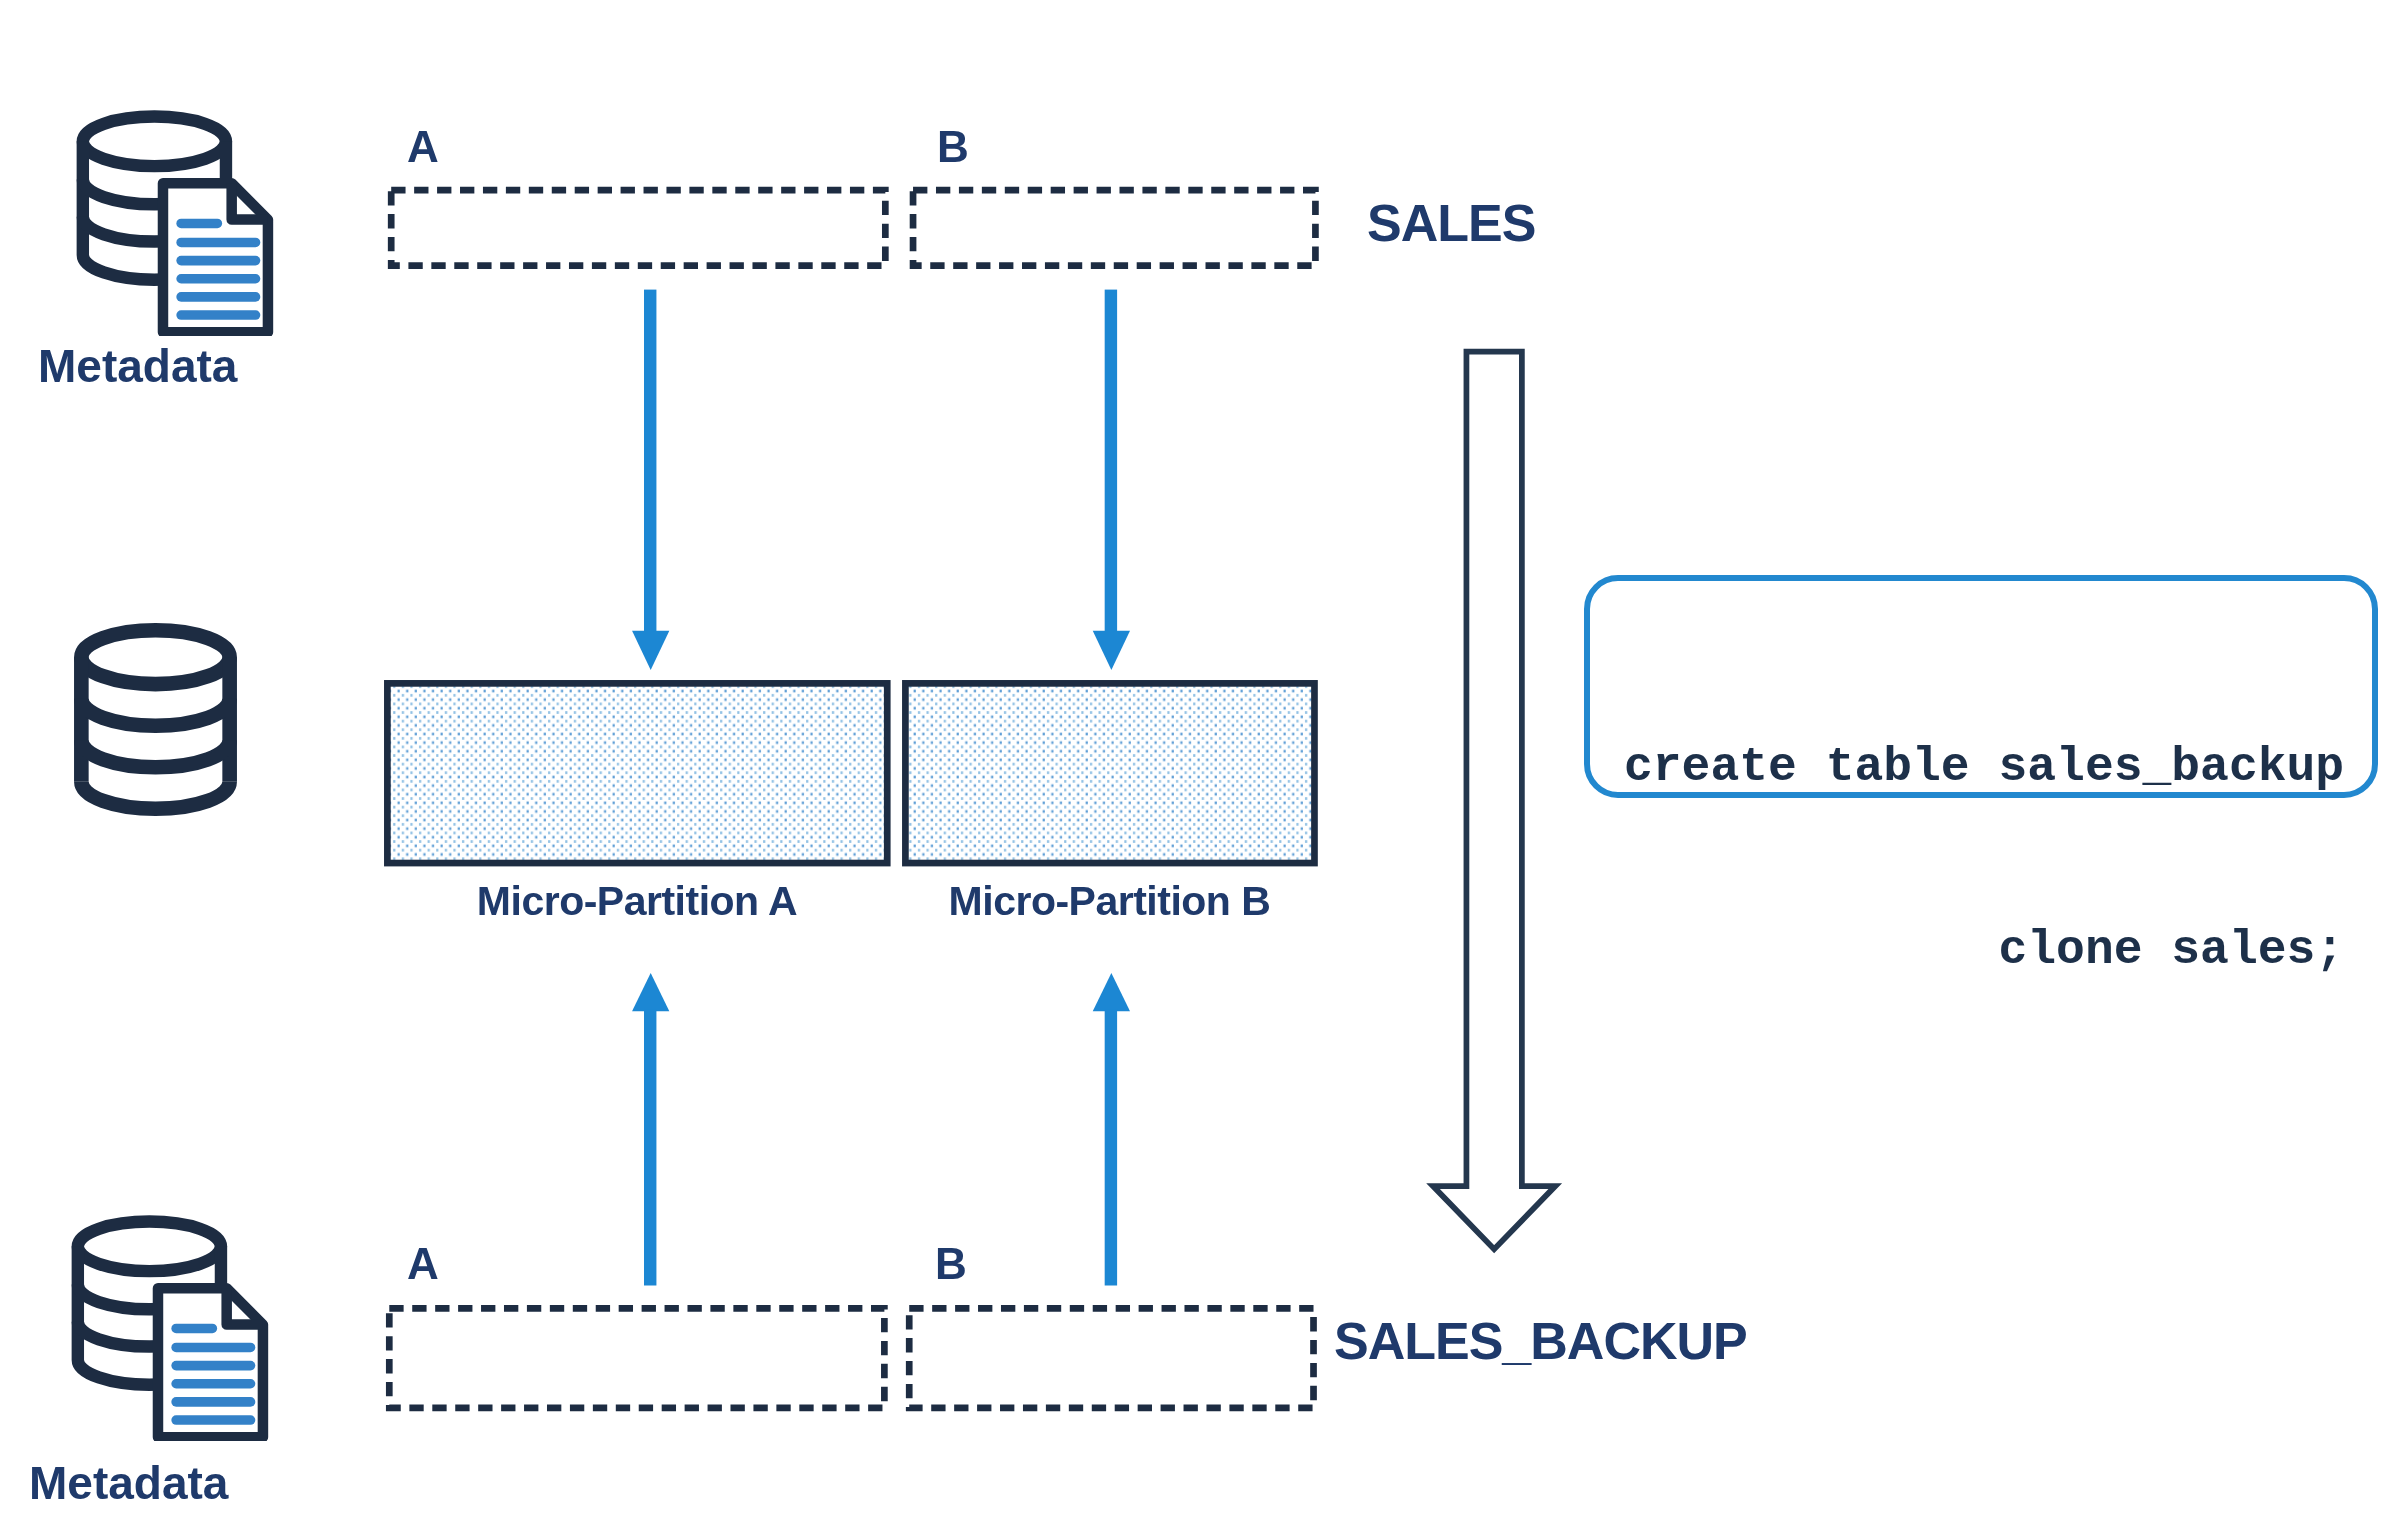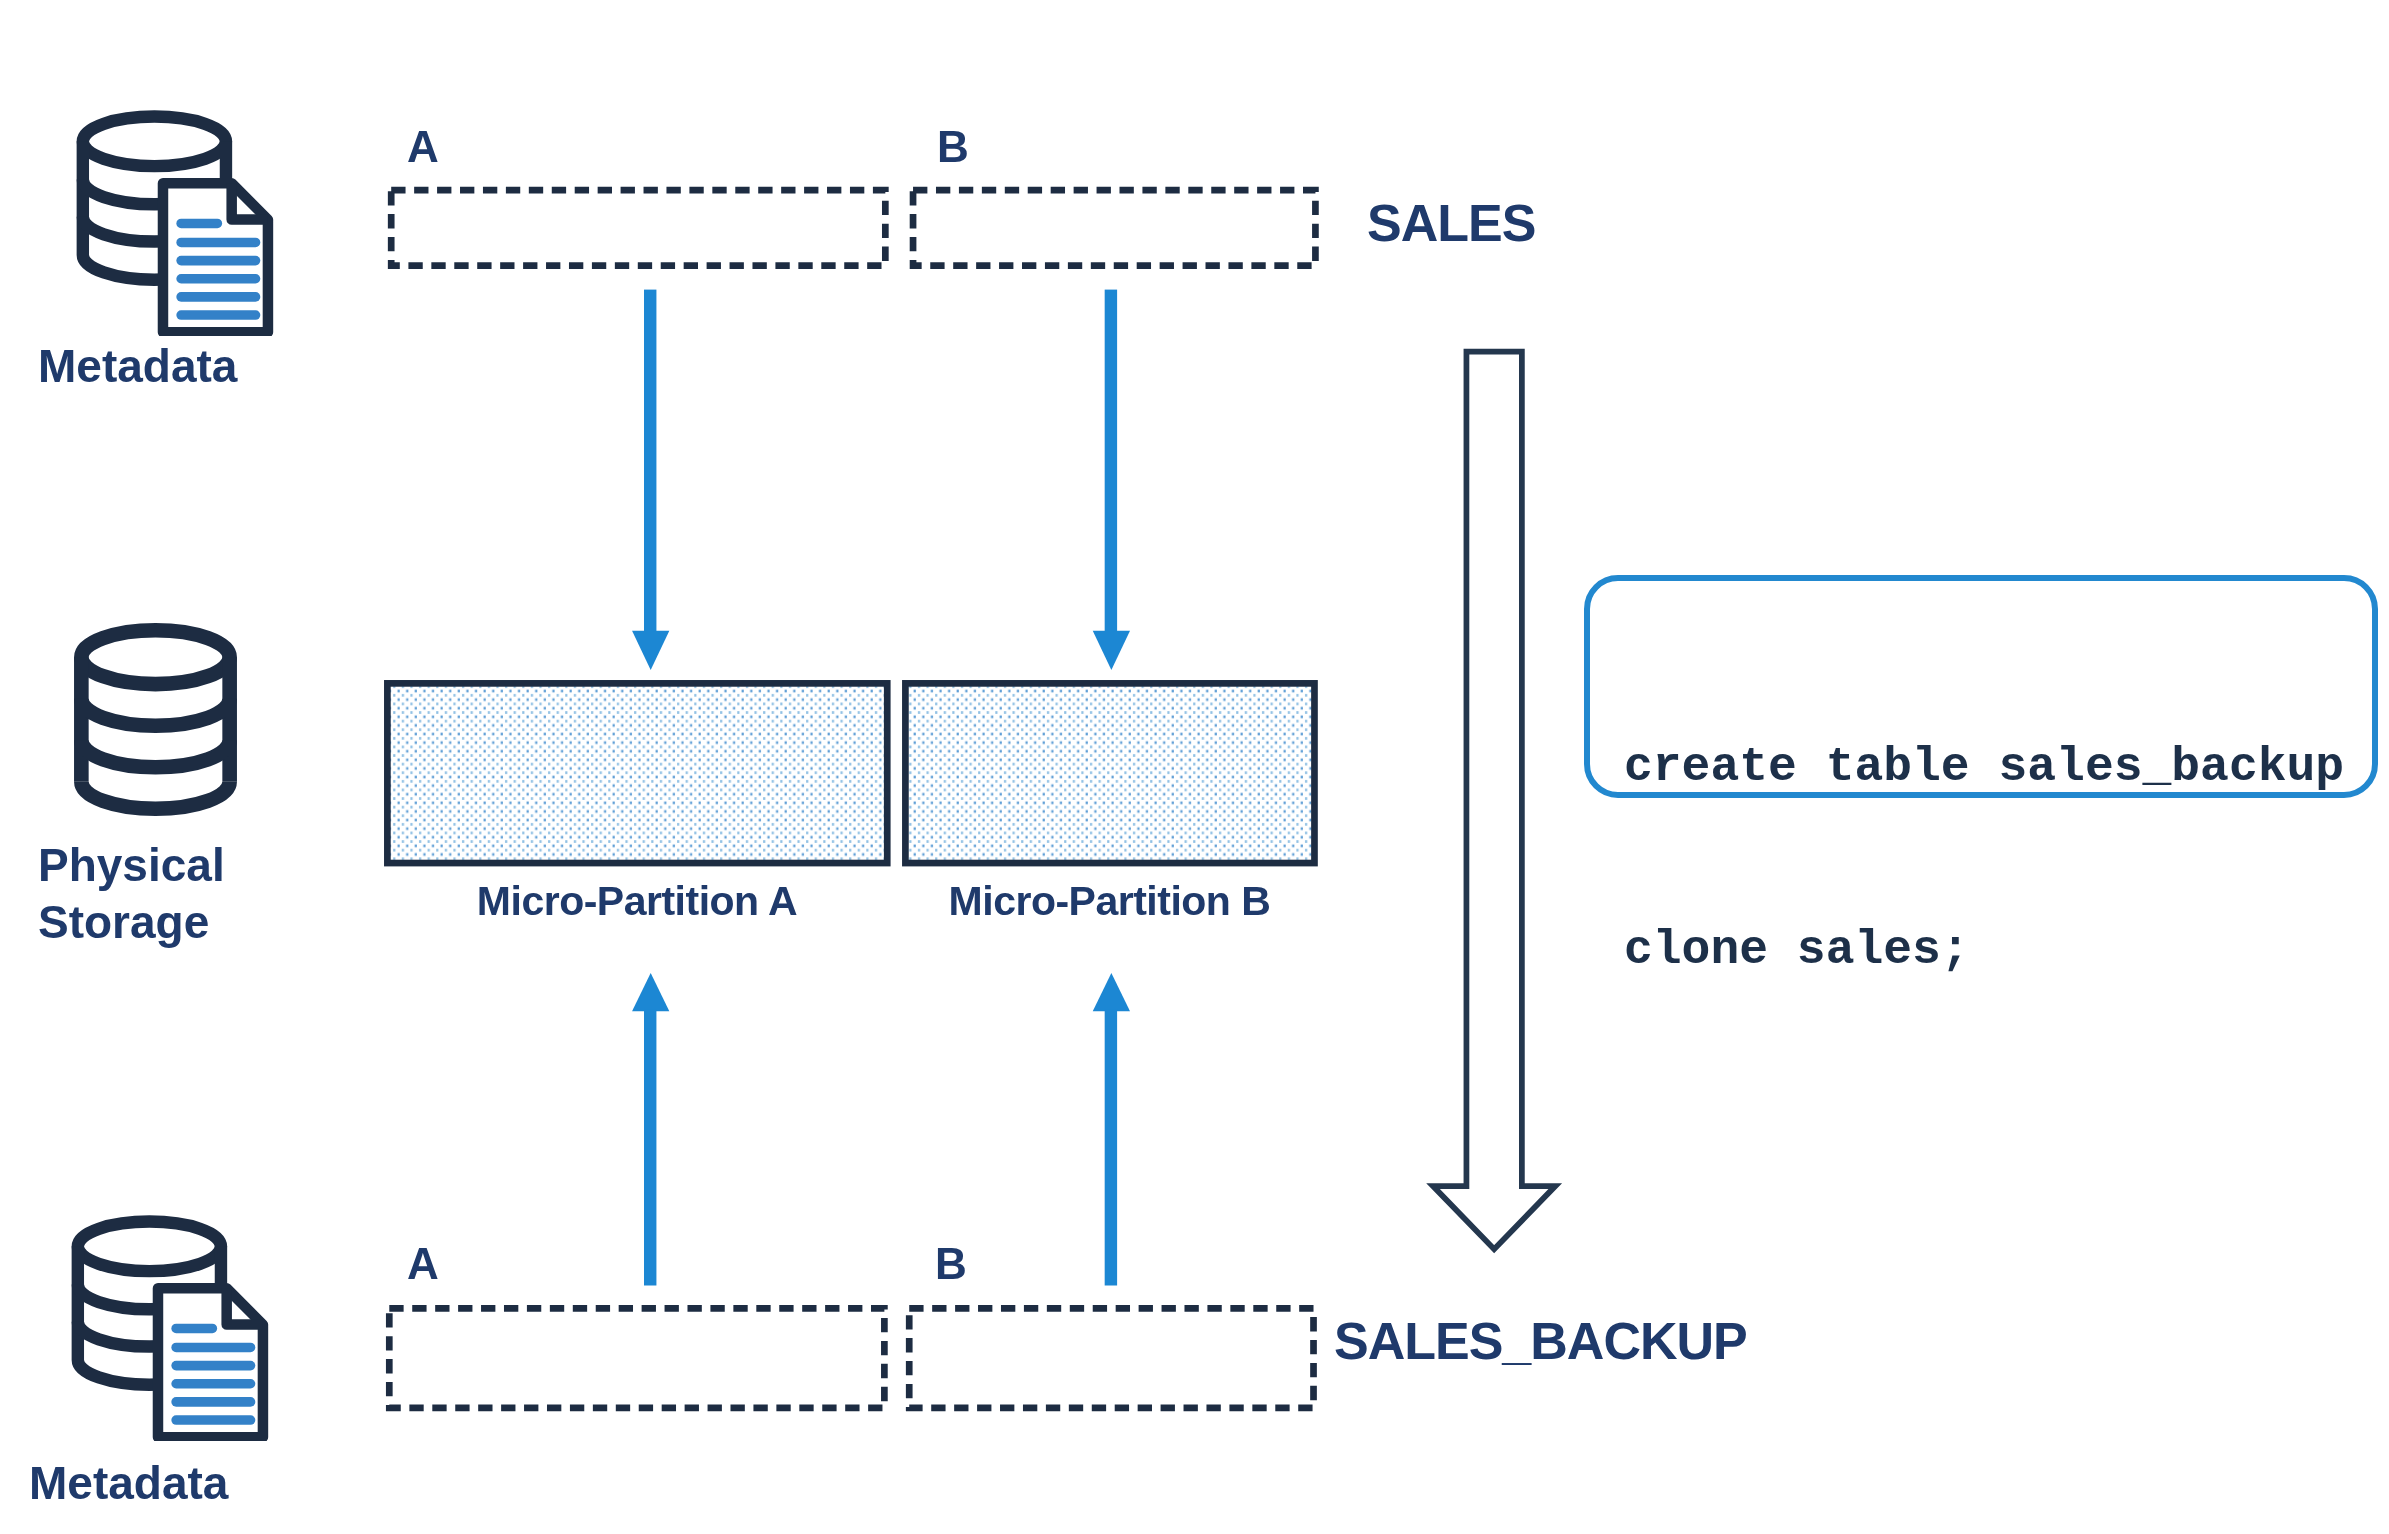--- a/index.html
+++ b/index.html
@@ -33,20 +33,21 @@
   }
   .code-text{
     position:absolute;
     left:34px;top:34px;
     font-family:"Liberation Mono","DejaVu Sans Mono",monospace;
     font-weight:bold;
     font-size:48px;
     line-height:61px;
     color:#1d3049;
     white-space:pre;
+    text-align:right;
   }
 </style>
 </head>
 <body>
 
 <div class="canvas">
 
   <svg class="overlay" viewBox="0 0 2500 1605">
     <defs>
       <pattern id="dotfill" width="9" height="9" patternUnits="userSpaceOnUse">
@@ -111,24 +112,20 @@
 
   <svg class="abs" style="left:60px;top:621px;" width="191" height="197" viewBox="0 0 170 175">
     <g fill="none" stroke="#1d2c42" stroke-width="13">
       <ellipse cx="85" cy="32" rx="66" ry="24" fill="#ffffff"></ellipse>
       <path d="M19,32 V143 M151,32 V143"></path>
       <path d="M19,69 a66,24 0 0 0 132,0"></path>
       <path d="M19,106 a66,24 0 0 0 132,0"></path>
       <path d="M19,143 a66,24 0 0 0 132,0"></path>
     </g>
   </svg>
-  <div class="lbl icon-label" style="left:38px;top:837px;width:239px;">
-    <div>Physical</div>
-    <div>Storage</div>
-  </div>
 
   <svg class="abs" style="left:65px;top:1212px;" width="206" height="229" viewBox="0 0 215 240">
     <g fill="none" stroke="#1d2c42" stroke-width="13">
       <ellipse cx="88" cy="36" rx="75" ry="26" fill="#ffffff"></ellipse>
       <path d="M13,36 V155 M163,36 V155"></path>
       <path d="M13,76 a75,26 0 0 0 150,0"></path>
       <path d="M13,115 a75,26 0 0 0 150,0"></path>
       <path d="M13,155 a75,26 0 0 0 150,0"></path>
     </g>
     <g>

